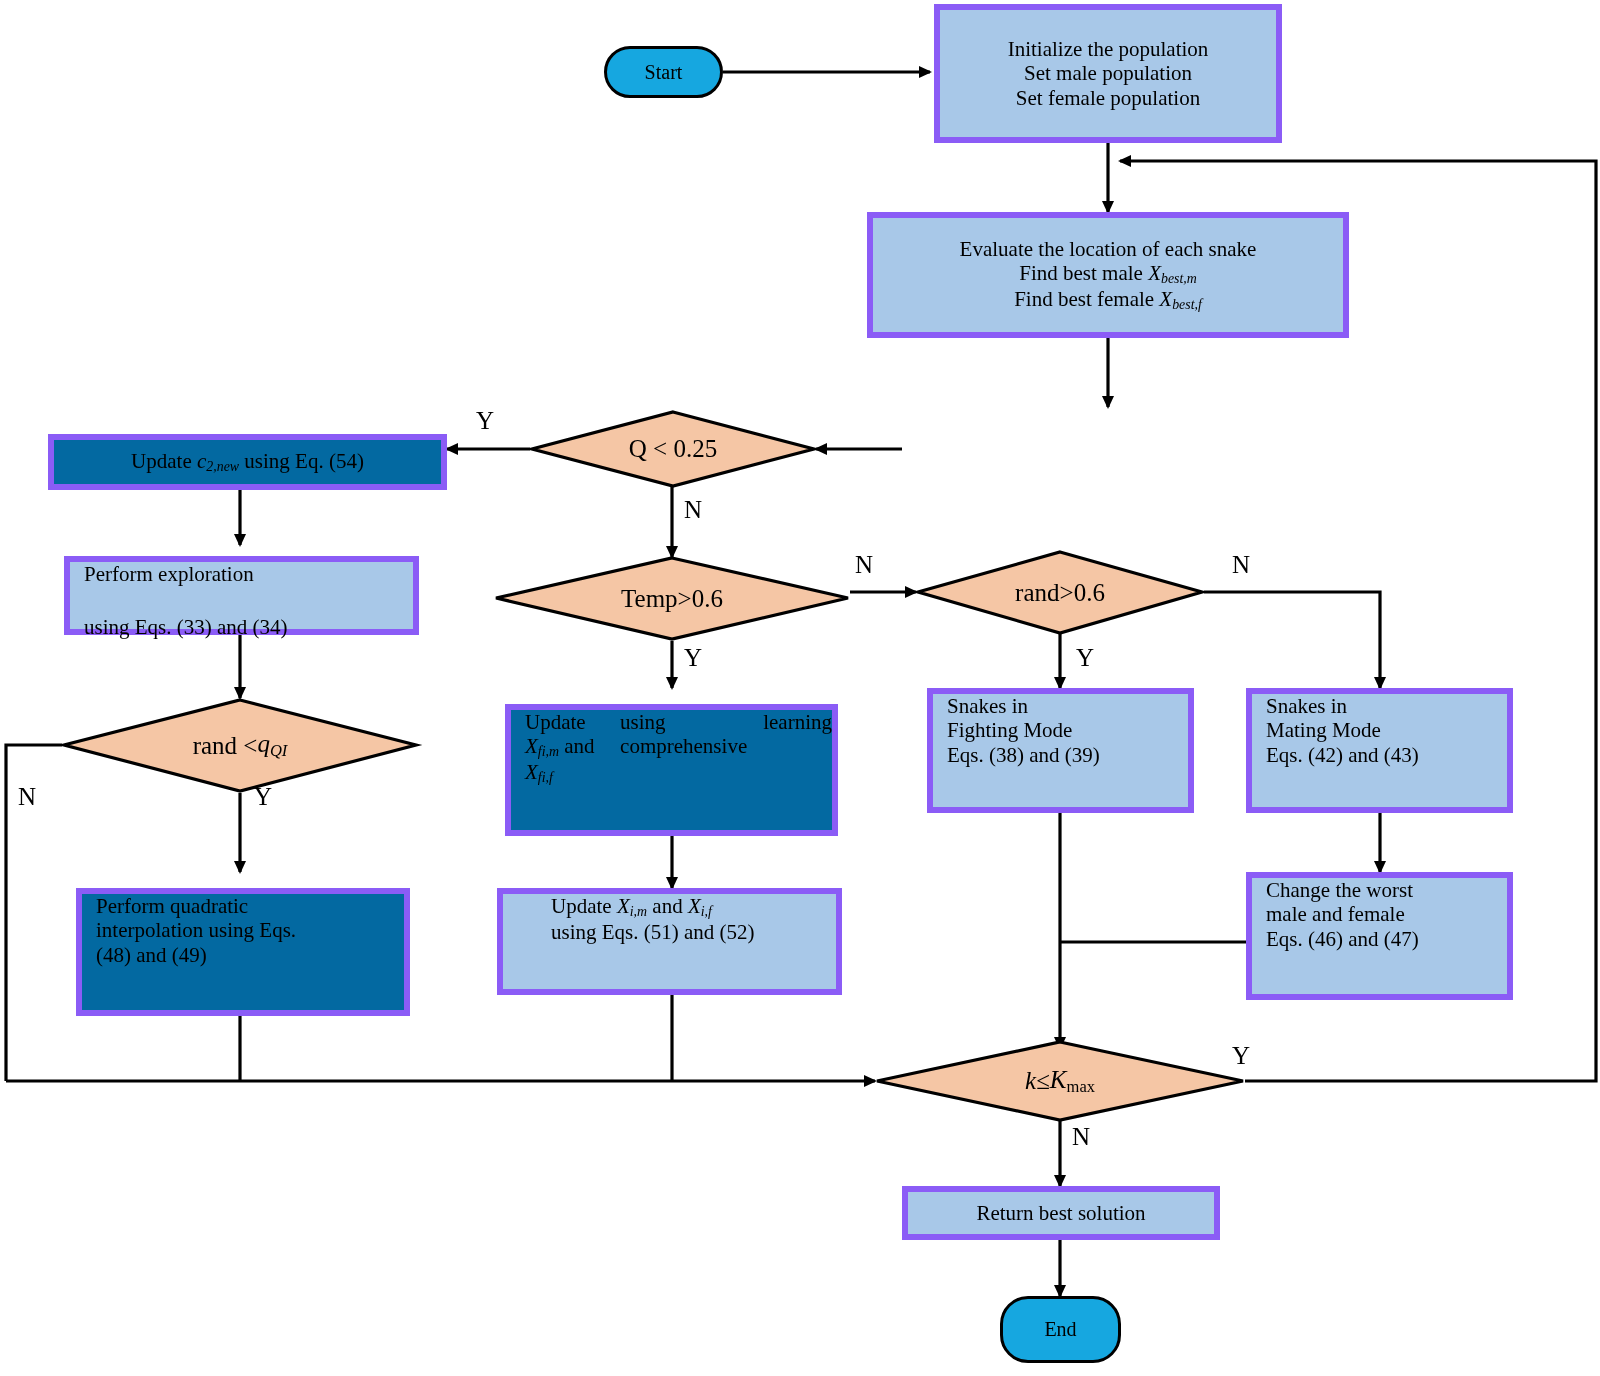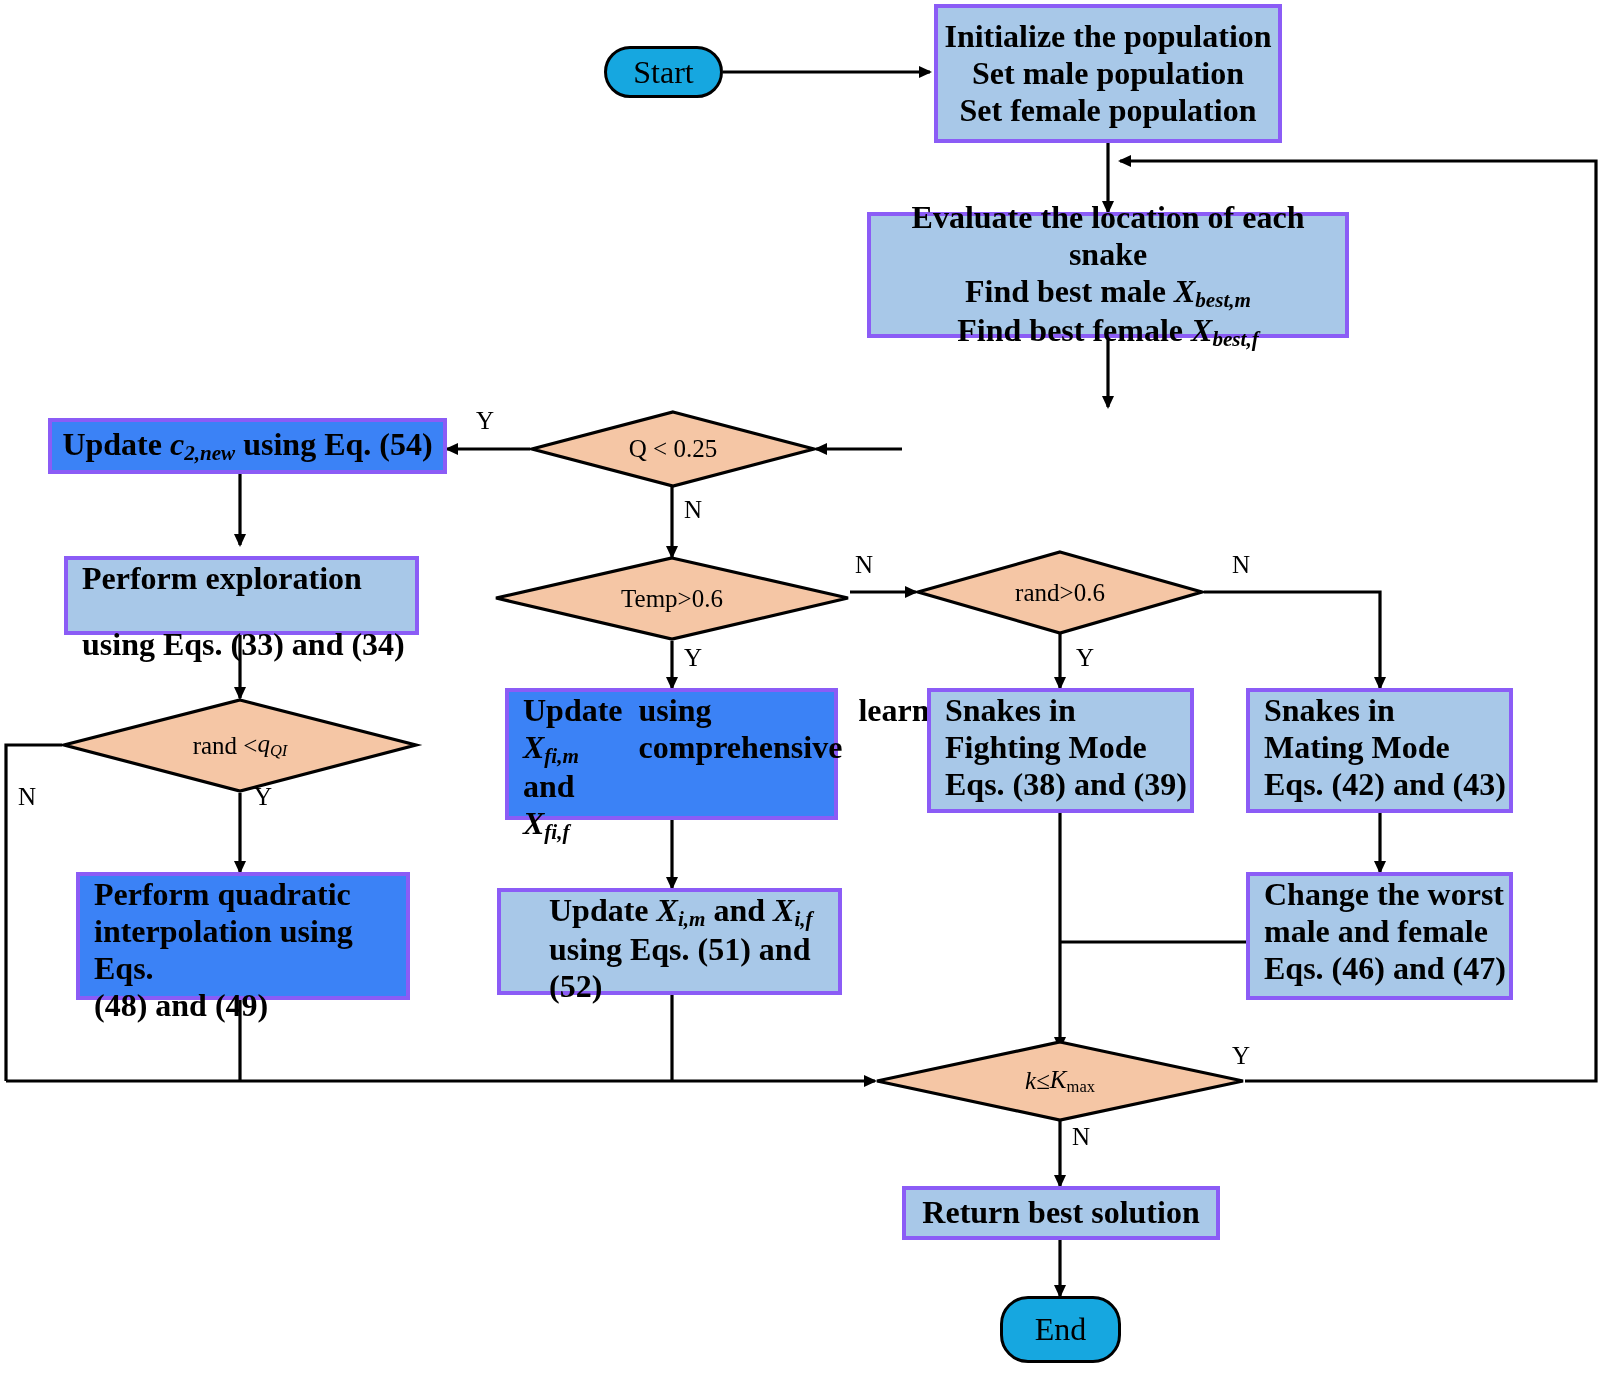--- a/index.html
+++ b/index.html
@@ -1,22 +1,22 @@
 <!DOCTYPE html>
 <html><head>
 <meta charset="utf-8">
 <style>
   html,body{margin:0;padding:0;background:#ffffff;}
   #canvas{position:relative;width:1600px;height:1376px;background:#ffffff;
           font-family:"Liberation Serif","DejaVu Serif",serif;overflow:hidden;}
   .node{position:absolute;box-sizing:border-box;display:flex;align-items:center;
         justify-content:center;text-align:center;color:#000;}
-  .proc{border:4px solid #8b5cf6;background:#a8c8e8;font-size:32px;line-height:1.16;font-weight:bold;}
-  .proc.yellow{background:#3b82f6;}
-  .term{border:3px solid #000;background:#16a7e0;border-radius:28px;font-size:32px;}
+  .proc{border:6px solid #8b5cf6;background:#a8c8e8;font-size:21px;line-height:1.16;}
+  .proc.yellow{background:#0369a1;margin-top:16px;}
+  .term{border:3px solid #000;background:#16a7e0;border-radius:28px;font-size:20px;}
   .dia-wrap{position:absolute;}
   .dia-wrap svg{position:absolute;left:0;top:0;overflow:visible;}
   .dia-label{position:absolute;left:0;top:0;width:100%;height:100%;
              display:flex;align-items:center;justify-content:center;
              font-size:25px;color:#000;text-align:center;pointer-events:none;}
   .edge{position:absolute;left:0;top:0;width:1600px;height:1376px;overflow:visible;}
   .lbl{position:absolute;font-size:25px;color:#000;line-height:1;}
   .tl{text-align:left;padding-left:14px;justify-content:flex-start;}
   i.v{font-style:italic;}
   sub{font-size:0.66em;vertical-align:-0.22em;font-style:italic;}

